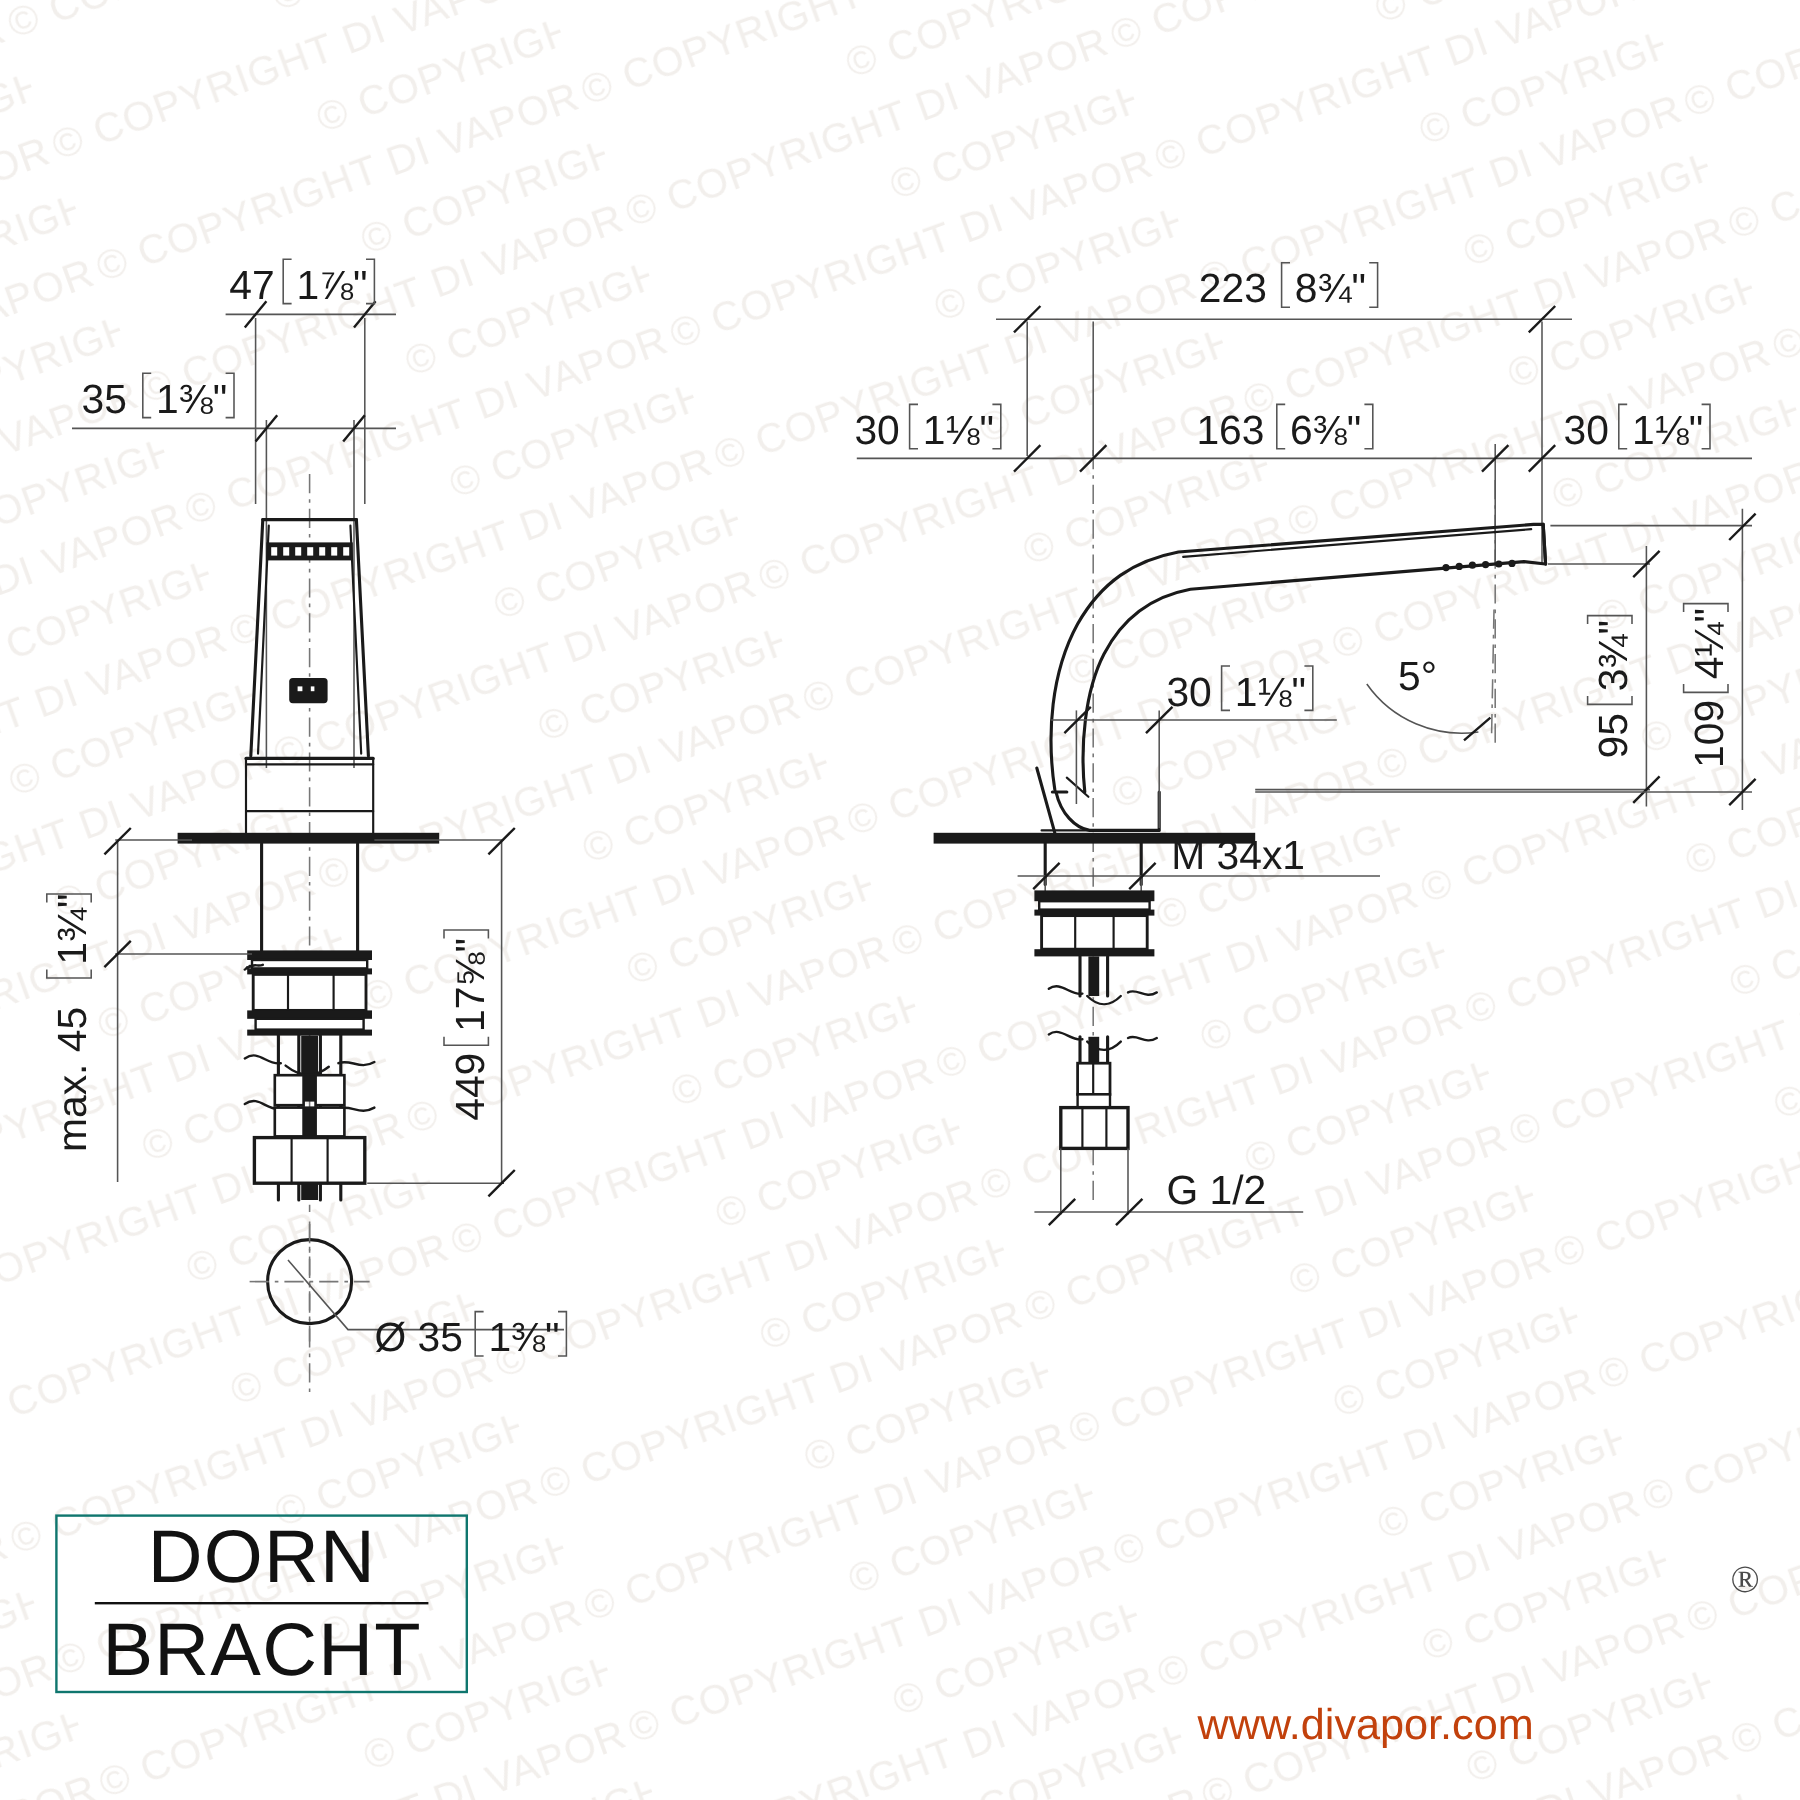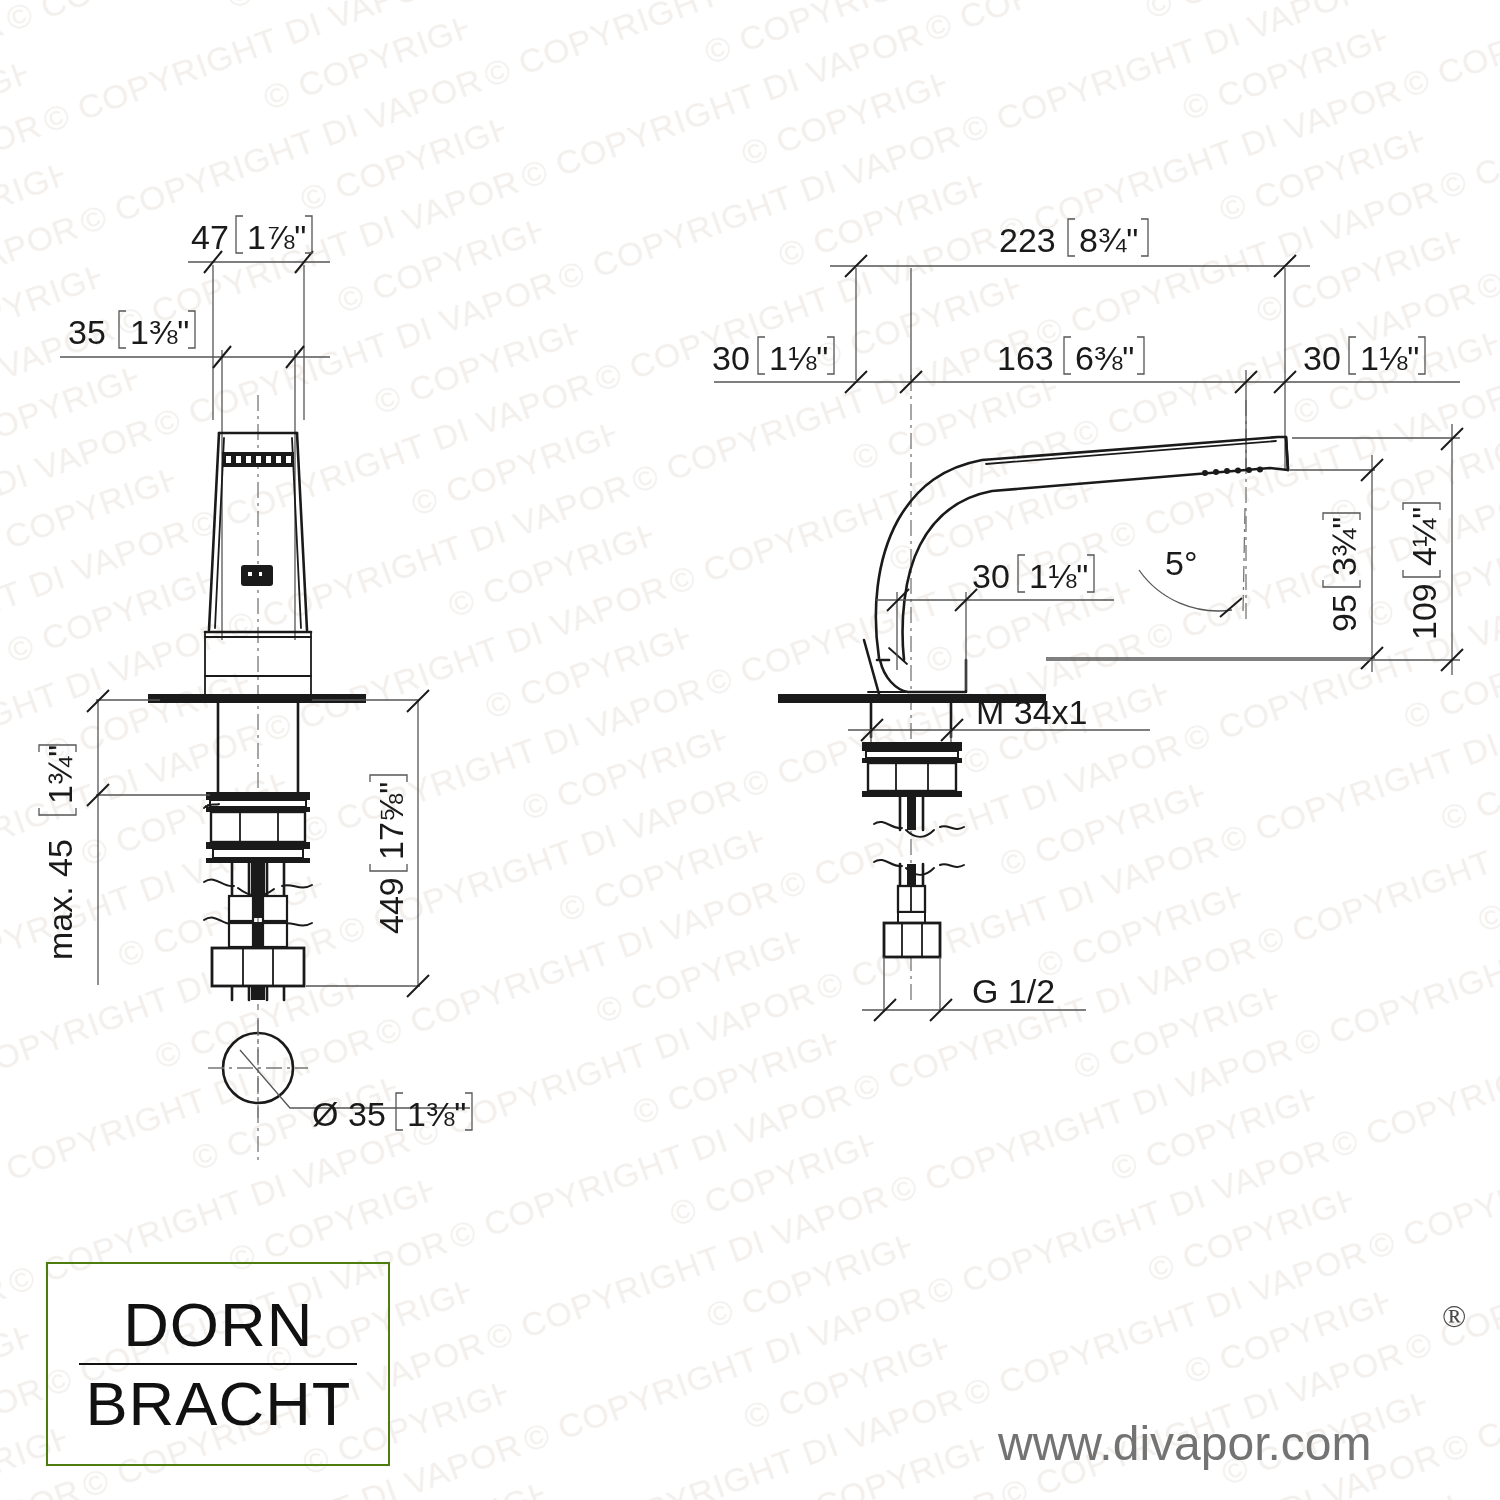--- a/index.html
+++ b/index.html
@@ -27,22 +27,22 @@
     width:1500px;height:1500px;
     z-index:2;
   }
   #drawing svg{display:block;width:1500px;height:1500px;}
 
   
   .logo-layer{position:absolute;z-index:3;}
 
   #dornbracht-logo{
     left:46px;top:1262px;
-    width:344px;height:204px;
-    border:2px solid #4d7c0f;
+    width:344px;height:149px;
+    border:2px solid #0f766e;
     background:transparent;
     box-sizing:border-box;
   }
   #dornbracht-logo .db-inner{
     position:absolute;inset:0;
     display:flex;flex-direction:column;
     justify-content:center;align-items:center;
   }
   #dornbracht-logo .db-word{
     font-family:"Liberation Sans", sans-serif;
@@ -78,22 +78,22 @@
     left:592px;top:10px;
     font-family:"Liberation Serif", serif;
     font-size:32px;
     color:#4a4a4a;
   }
   #divapor-logo .dv-url{
     position:absolute;
     left:148px;top:128px;
     font-family:"Liberation Sans", sans-serif;
     font-weight:300;
-    font-size:48px;
-    color:#737373;
+    font-size:36px;
+    color:#c2410c;
     letter-spacing:0px;
     white-space:nowrap;
   }
 
   
 </style>
 </head>
 <body>
 
 <div id="stage">

